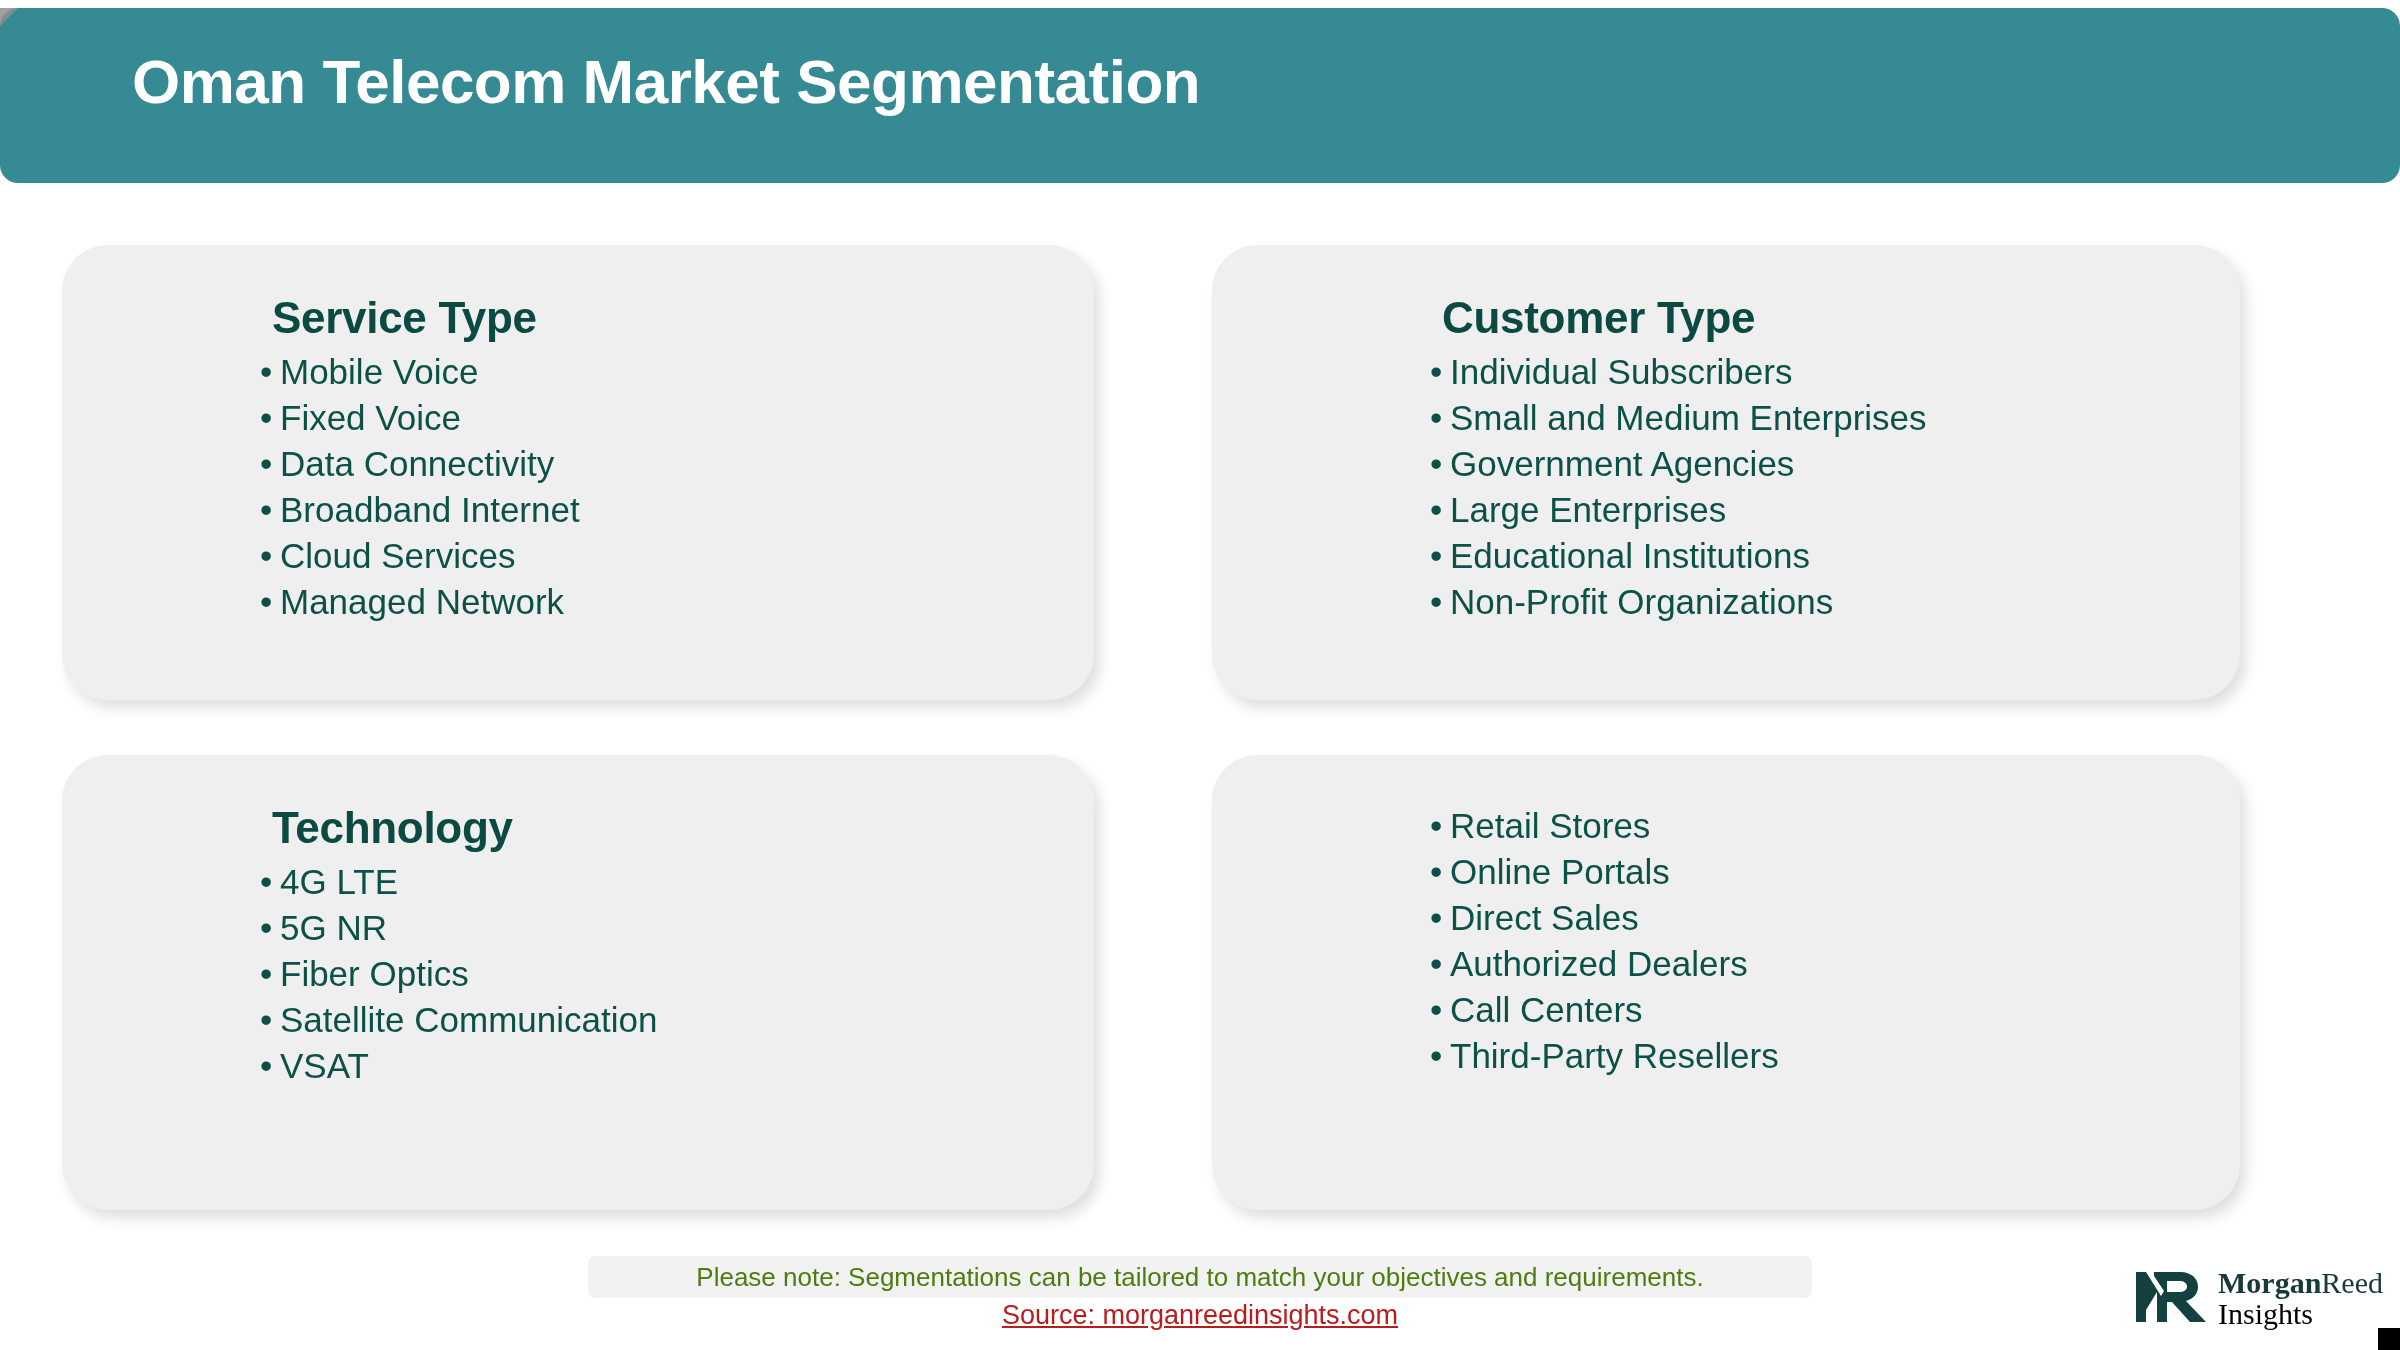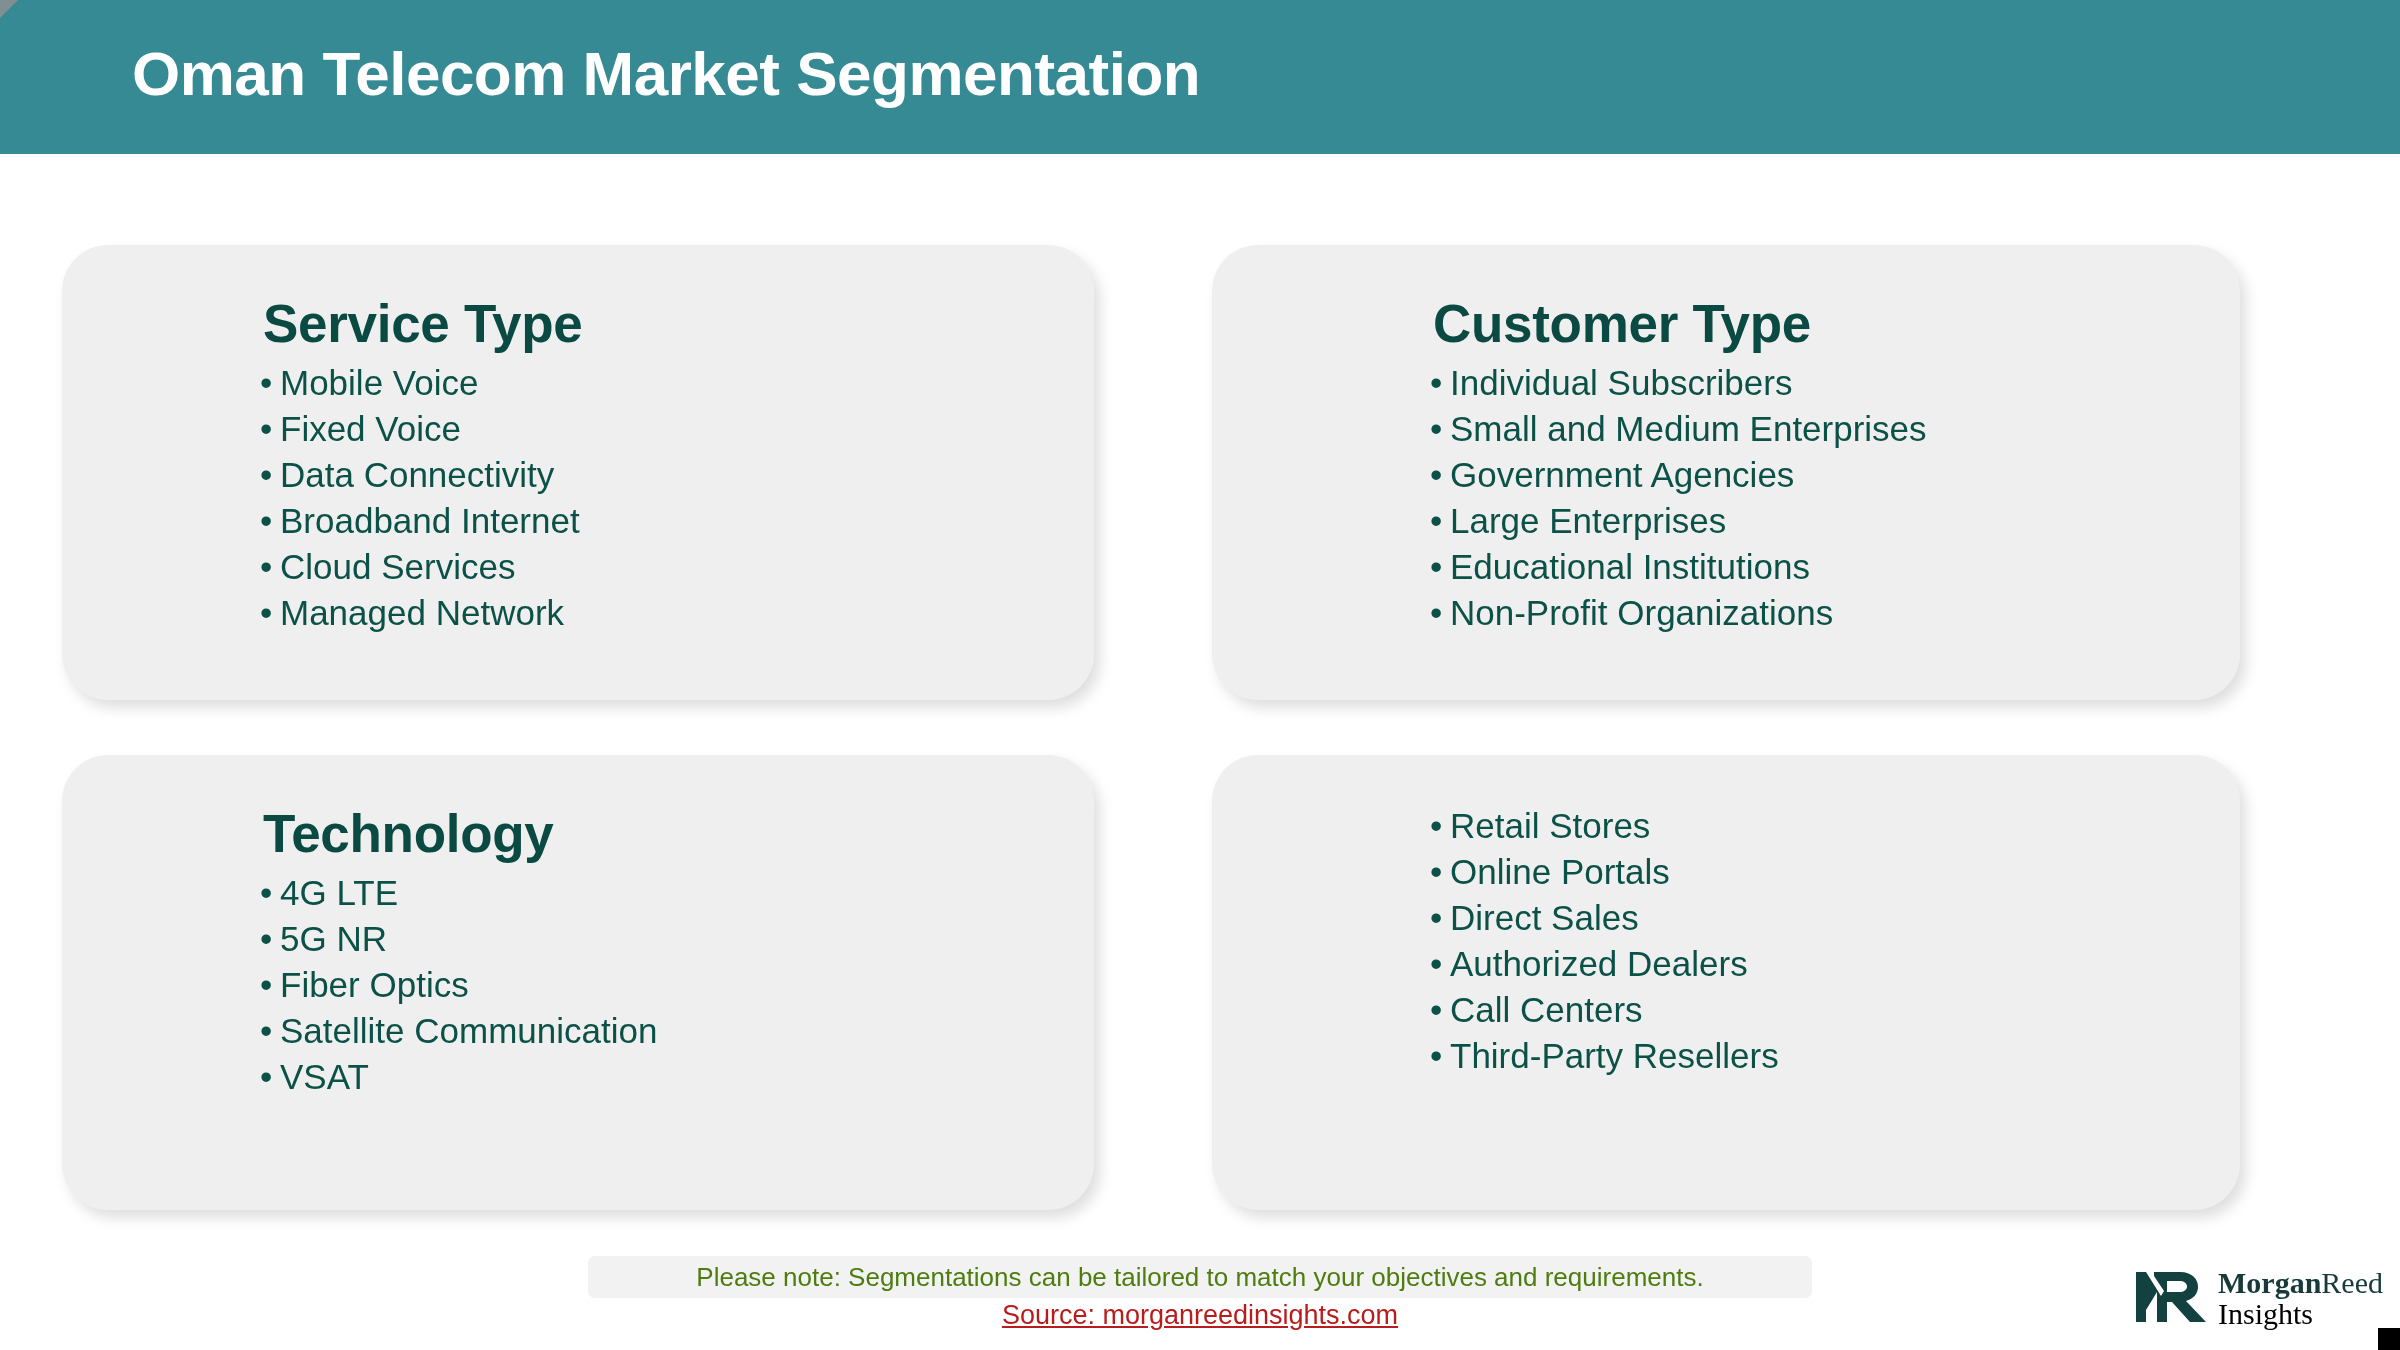--- a/index.html
+++ b/index.html
@@ -12,24 +12,25 @@
     background: #ffffff;
     font-family: "Liberation Sans", sans-serif;
     overflow: hidden;
     position: relative;
   }
 
   
   .header-bar {
     position: absolute;
     left: 0;
-    top: 0;
+    top: 8px;
     width: 2400px;
-    height: 154px;
+    height: 175px;
     background: #358A94;
+    border-radius: 18px;
   }
   .corner-notch {
     position: absolute;
     left: 0;
     top: 0;
     width: 0;
     height: 0;
     border-left: 18px solid #8d8f92;
     border-bottom: 18px solid transparent;
     opacity: .85;
@@ -60,25 +61,25 @@
   .card-inner {
     position: absolute;
     left: 198px;
     top: 48px;
     right: 30px;
   }
   .card.c2 .card-inner,
   .card.c4 .card-inner { left: 218px; }
 
   .card-title {
-    font-size: 53px;
+    font-size: 44px;
     font-weight: bold;
     color: #0A4A42;
     letter-spacing: -0.3px;
-    margin: 0 0 6px 3px;
+    margin: 0 0 6px 12px;
     white-space: nowrap;
   }
   .card-list {
     list-style: none;
     margin: 0;
     padding: 0;
   }
   .card-list li {
     font-size: 35px;
     color: #0C5148;

